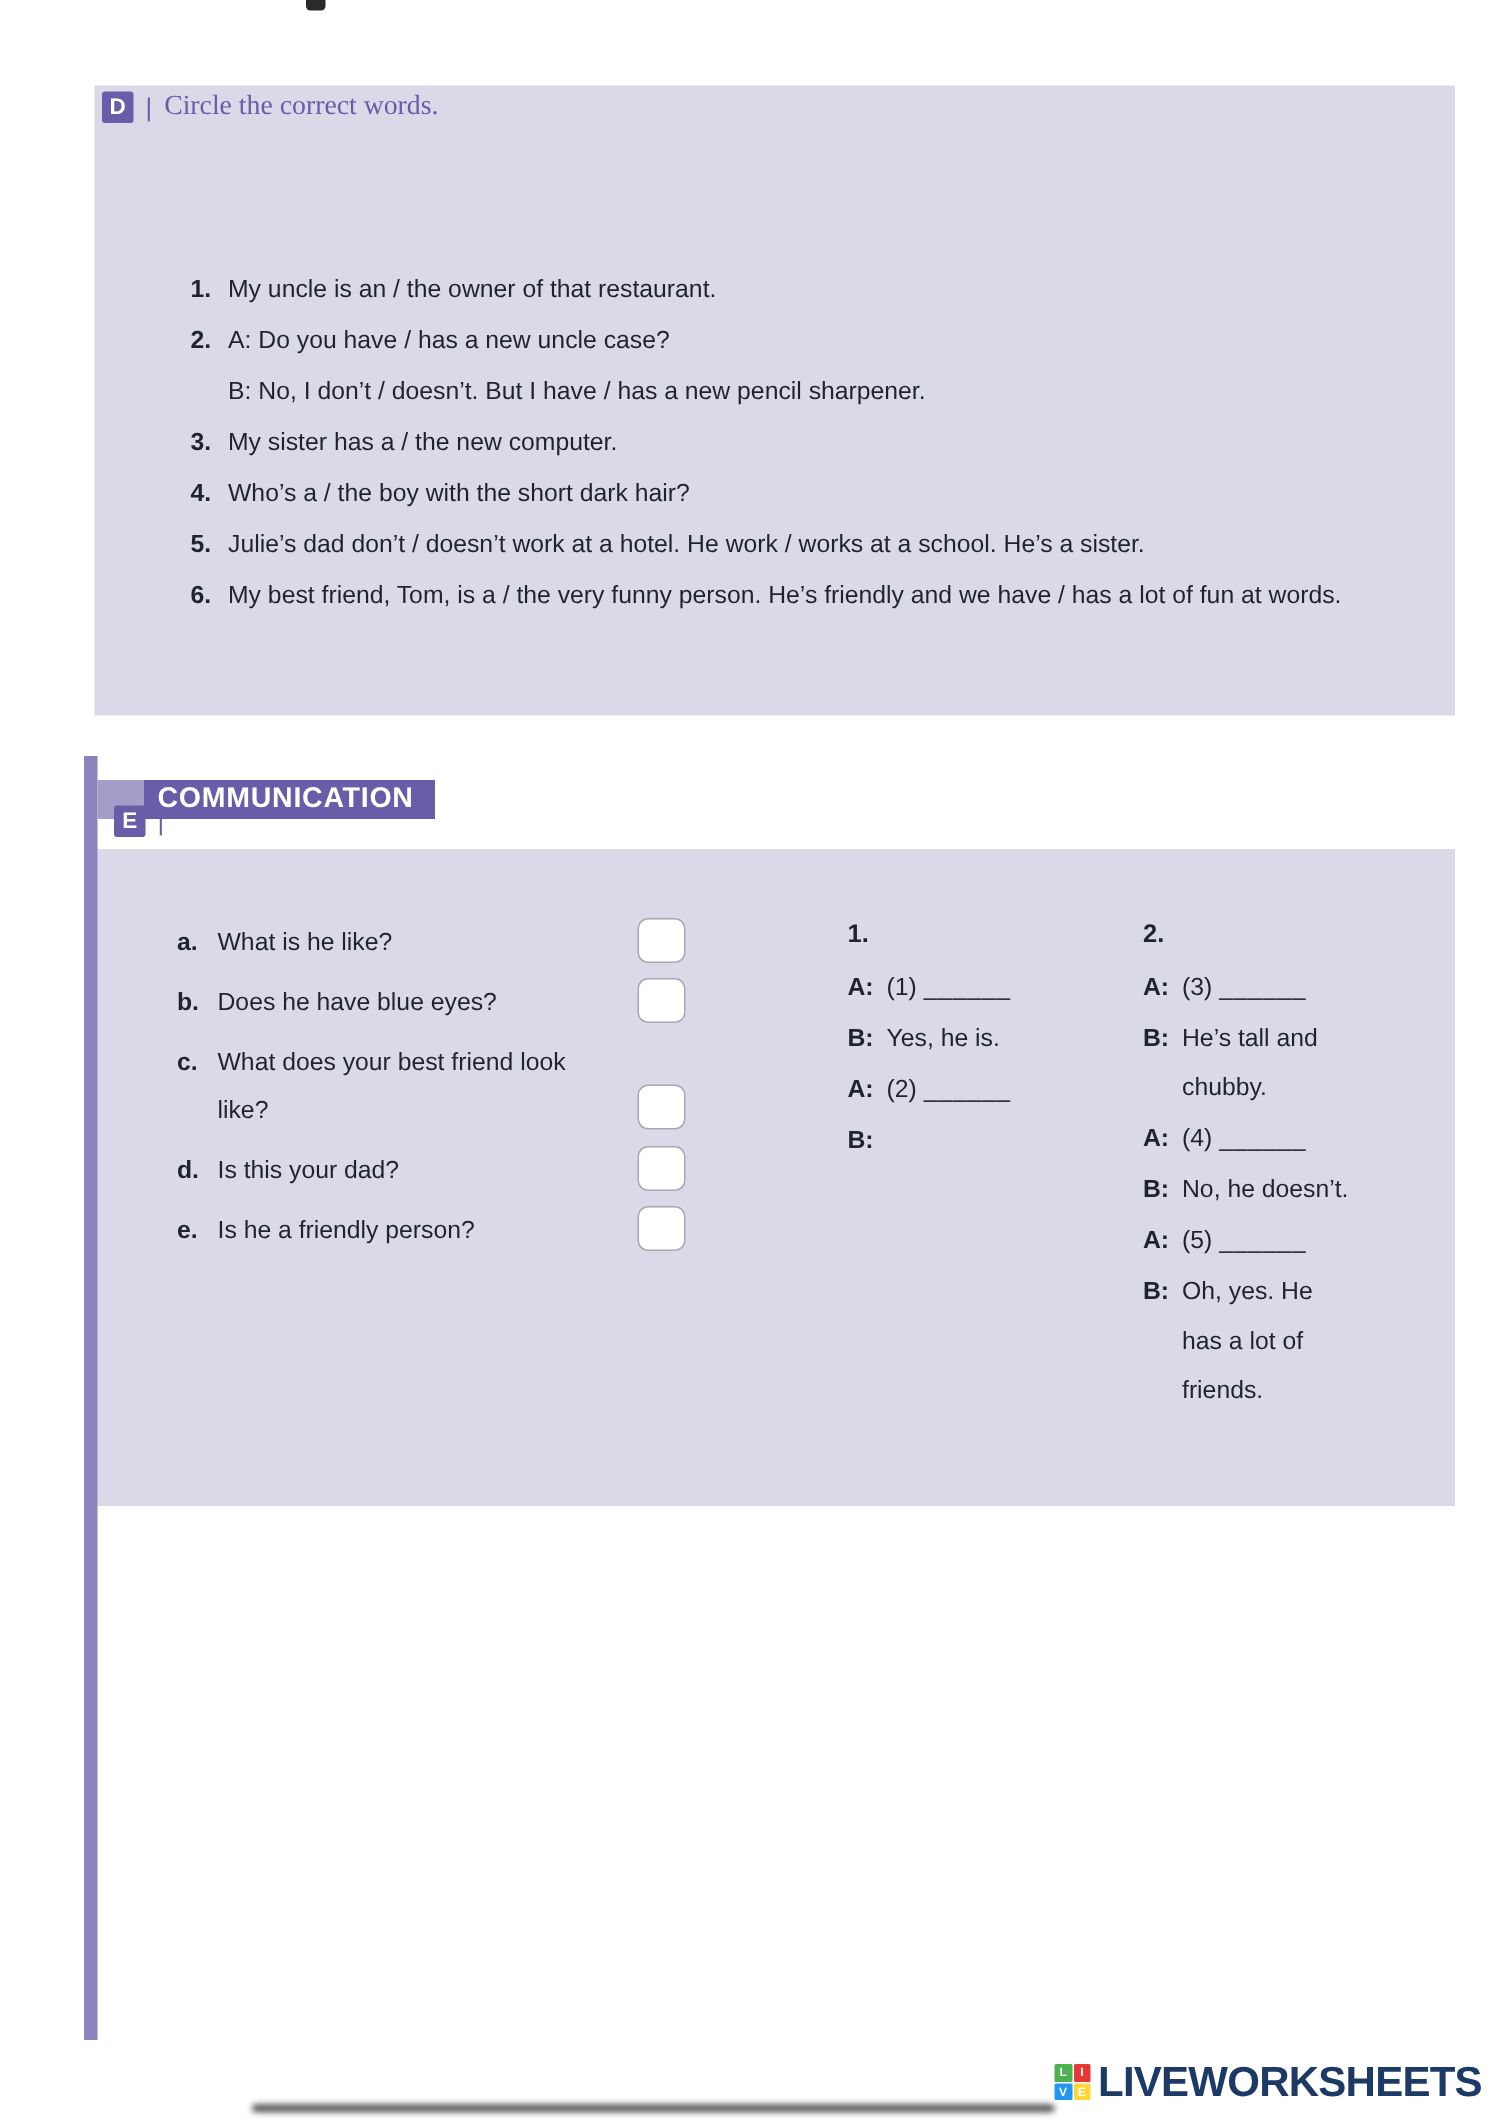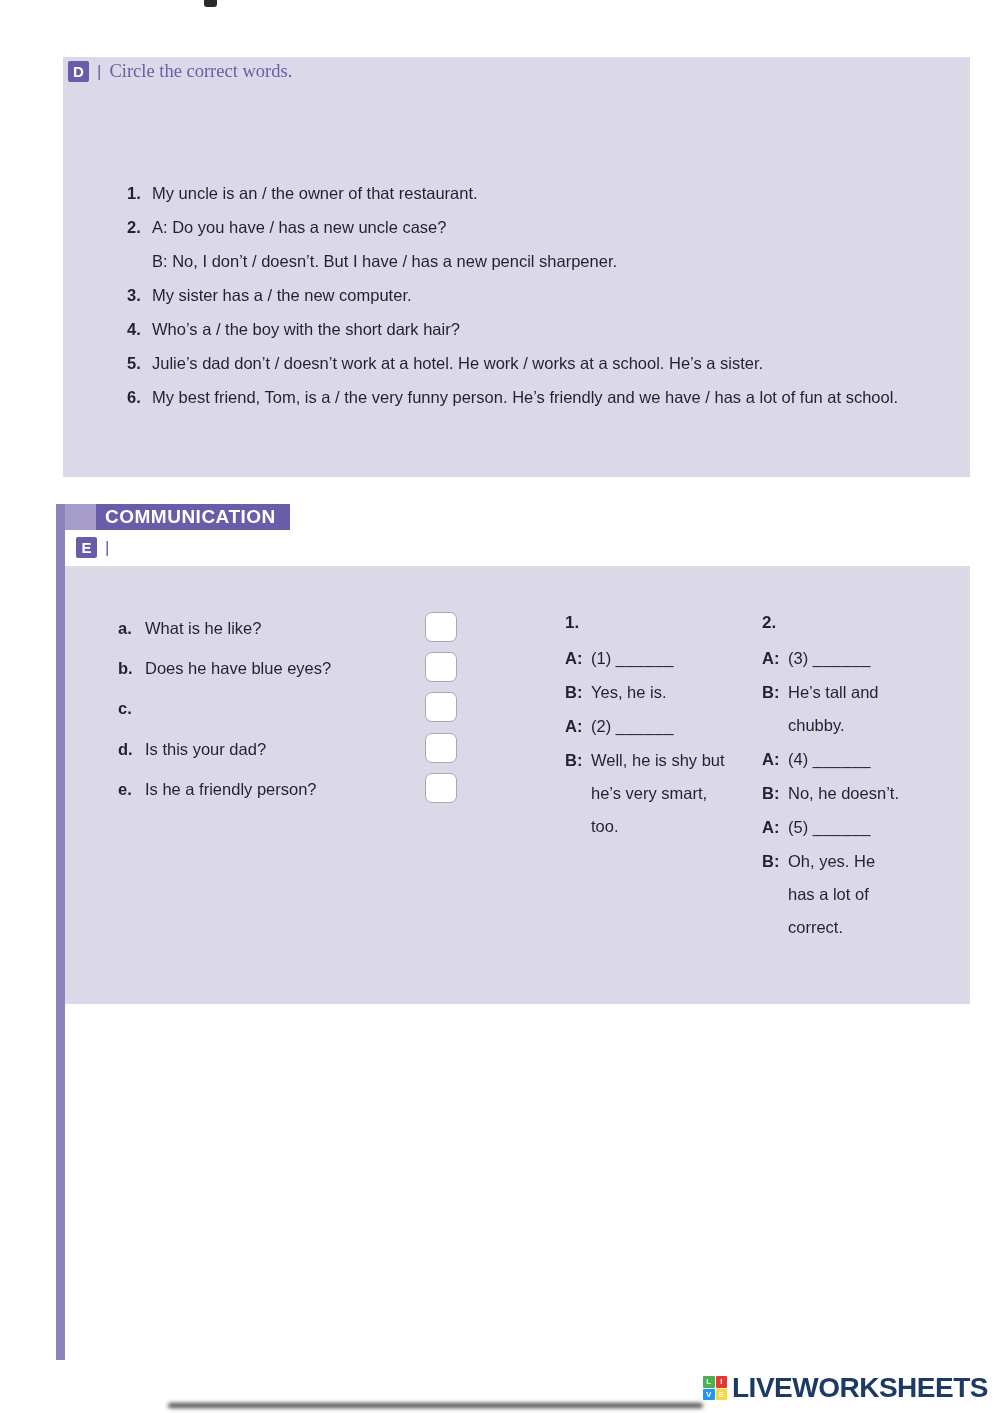--- a/index.html
+++ b/index.html
@@ -21,21 +21,21 @@
   .sec-title{font-family:Liberation Serif, serif;color:#675da9;font-size:18.5px;white-space:nowrap;}
 
   
   #d-lines{position:absolute;left:127px;top:180px;width:810px;z-index:3;}
   .d-line{display:flex;font-size:16.5px;line-height:26px;margin-bottom:8px;}
   .d-num{width:25px;font-weight:bold;flex:none;}
   .d-text{width:758px;}
   .bold{font-weight:normal;}
 
   
-  .banner{position:absolute;left:65px;top:504px;height:26px;display:flex;z-index:3;}
+  .banner{position:absolute;left:65px;top:520px;height:26px;display:flex;z-index:3;}
   .banner-light{width:31px;background:#a59cc9;}
   .banner-dark{background:#675da9;color:#fff;font-weight:bold;font-size:19px;letter-spacing:.5px;
                display:flex;align-items:center;padding:0 14px 0 9px;white-space:nowrap;}
 
   
   #e-questions{position:absolute;left:118px;top:612px;width:339px;z-index:3;}
   .q-row{display:flex;align-items:flex-start;font-size:16.5px;line-height:32px;margin-bottom:8px;}
   .q-label{width:27px;font-weight:bold;flex:none;}
   .q-text{width:240px;}
   .q-box{width:30px;height:28px;background:#fff;border:1.6px solid #a6a6b6;border-radius:7px;
@@ -101,21 +101,21 @@
       <div class="d-line">
         <span class="d-num">4.</span>
         <span class="d-text"><span>Who’s </span><span class="bold">a / the</span><span> boy with the short dark hair?</span></span>
       </div>
       <div class="d-line">
         <span class="d-num">5.</span>
         <span class="d-text"><span>Julie’s dad </span><span class="bold">don’t / doesn’t</span><span> work at a hotel. He </span><span class="bold">work / works</span><span> at a school. He’s a sister.</span></span>
       </div>
       <div class="d-line">
         <span class="d-num">6.</span>
-        <span class="d-text"><span>My best friend, Tom, is </span><span class="bold">a / the</span><span> very funny person. He’s friendly and we </span><span class="bold">have / has</span><span> a lot of fun at school.</span></span>
+        <span class="d-text"><span>My best friend, Tom, is </span><span class="bold">a / the</span><span> very funny person. He’s friendly and we </span><span class="bold">have / has</span><span> a lot of fun at words.</span></span>
       </div>
     </div>
 
   <div class="banner">
     <span class="banner-light"></span>
     <span class="banner-dark">COMMUNICATION</span>
   </div>
   <div class="stripe"></div>
 
   <div class="sec-header" id="e-header">
@@ -129,20 +129,21 @@
         <span class="q-text">What is he like?</span>
         <div class="q-box"></div>
       </div>
       <div class="q-row">
         <span class="q-label">b.</span>
         <span class="q-text">Does he have blue eyes?</span>
         <div class="q-box"></div>
       </div>
       <div class="q-row q-tall">
         <span class="q-label">c.</span>
+        <span class="q-text">What does your best friend look like?</span>
         <div class="q-box"></div>
       </div>
       <div class="q-row">
         <span class="q-label">d.</span>
         <span class="q-text">Is this your dad?</span>
         <div class="q-box"></div>
       </div>
       <div class="q-row">
         <span class="q-label">e.</span>
         <span class="q-text">Is he a friendly person?</span>
@@ -158,21 +159,20 @@
       <div class="dlg-line">
         <span class="dlg-speaker">B:</span>
         <span class="dlg-body">Yes, he is.</span>
       </div>
       <div class="dlg-line">
         <span class="dlg-speaker">A:</span>
         <span class="dlg-body"><span>(2) </span><span class="blank">______</span></span>
       </div>
       <div class="dlg-line">
         <span class="dlg-speaker">B:</span>
-        <span class="dlg-body">Well, he is shy but he’s very smart, too.</span>
       </div>
     </div>
   <div class="dialogue" id="dialogue-2">
       <div class="dlg-heading">2.</div>
       <div class="dlg-line">
         <span class="dlg-speaker">A:</span>
         <span class="dlg-body"><span>(3) </span><span class="blank">______</span></span>
       </div>
       <div class="dlg-line">
         <span class="dlg-speaker">B:</span>
@@ -185,21 +185,21 @@
       <div class="dlg-line">
         <span class="dlg-speaker">B:</span>
         <span class="dlg-body">No, he doesn’t.</span>
       </div>
       <div class="dlg-line">
         <span class="dlg-speaker">A:</span>
         <span class="dlg-body"><span>(5) </span><span class="blank">______</span></span>
       </div>
       <div class="dlg-line">
         <span class="dlg-speaker">B:</span>
-        <span class="dlg-body">Oh, yes. He has a lot of correct.</span>
+        <span class="dlg-body">Oh, yes. He has a lot of friends.</span>
       </div>
     </div>
 
   <div class="footer">
     <span id="logo-grid">
         <span class="logo-sq" style="background: rgb(76, 175, 80);">L</span>
         <span class="logo-sq" style="background: rgb(229, 57, 53);">I</span>
         <span class="logo-sq" style="background: rgb(33, 150, 243);">V</span>
         <span class="logo-sq" style="background: rgb(253, 216, 53);">E</span>
       </span>

